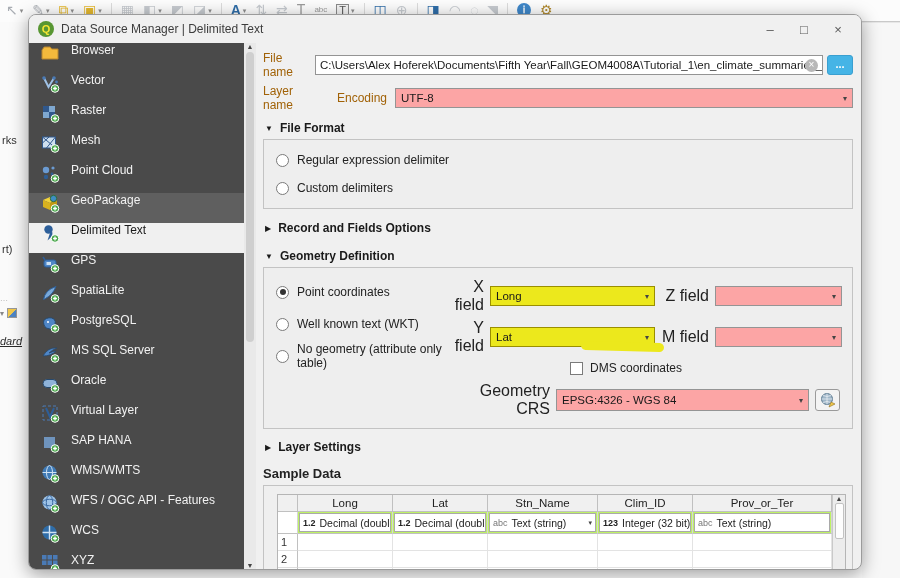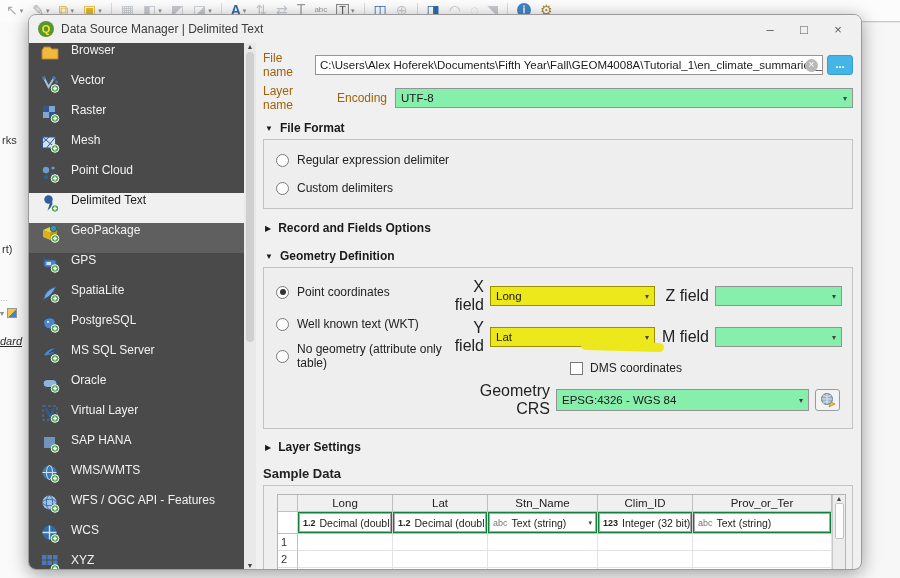--- a/index.html
+++ b/index.html
@@ -62,21 +62,21 @@
   
   .main { flex:1; padding:6px 8px 8px 7px; display:flex; flex-direction:column; font-size:12px; color:#222; min-width:0; }
   .frow { display:flex; align-items:center; }
   .flabel { flex:none; color:#a16207; }
   .qinput { height:20px; background:#fff; border:1px solid #949494; display:flex; align-items:center;
     padding:0 4px; font-size:11.5px; color:#1a1a1a; position:relative; white-space:nowrap; overflow:hidden; }
   .clear-btn { position:absolute; right:4px; width:13px; height:13px; border-radius:50%; background:#b8b8b8;
     color:#fff; font-size:10px; line-height:12px; text-align:center; }
   .browse-btn { width:26px; height:20px; margin-left:4px; border:1px solid #3a9fd0; border-radius:3px;
     color:#fff; font-weight:bold; font-size:11px; line-height:17px; text-align:center; flex:none; }
-  .qselect { height:20px; background:#86efac; border:1px solid #949494; display:flex; align-items:center;
+  .qselect { height:20px; background:#fca5a5; border:1px solid #949494; display:flex; align-items:center;
     padding:0 5px; position:relative; }
   .qselect .val { font-size:11.5px; color:#1a1a1a; }
   .qselect .arrow { margin-left:auto; font-size:8px; color:#444; }
   .sec-head { display:flex; align-items:center; gap:7px; margin:9px 0 4px 2px; cursor:default; }
   .sec-head .tri { font-size:8px; color:#1a1a1a; }
   .sec-head .sec-title { font-weight:bold; font-size:12px; color:#1a1a1a; }
   .gbox { border:1px solid #c3c3c3; background:#eeeeee; }
   .radio-row { display:flex; align-items:center; gap:8px; height:20px; }
   .radio { width:13px; height:13px; border-radius:50%; border:1px solid #7a7a7a; background:#fff;
     display:inline-flex; align-items:center; justify-content:center; flex:none; }
@@ -98,21 +98,21 @@
   .crs-btn { width:25px; height:22px; border:1px solid #9a9a9a; border-radius:3px; background:#f3f3f3;
     display:flex; align-items:center; justify-content:center; }
 
   .sample-title { font-weight:bold; font-size:13px; margin:8px 0 4px 0; }
   .sample-box { border:1px solid #c3c3c3; background:#efefef; padding:8px 6px 6px 13px; }
   .tblwrap { position:relative; border:1px solid #b5b5b5; background:#fff; padding-right:13px; }
   .tbl { display:grid; grid-template-columns:20px 95px 95px 110px 95px 1fr; }
   .th { height:17px; background:#f0f0f0; border-right:1px solid #c0c0c0; border-bottom:1px solid #c0c0c0;
     font-size:11.5px; color:#222; display:flex; align-items:center; justify-content:center; overflow:hidden; white-space:nowrap; }
   .corner { background:#f0f0f0; }
-  .typecell { height:22px; border-right:1px solid #d5d5d5; border-bottom:1px solid #c0c0c0; background:#15803d; padding:1px; }
+  .typecell { height:22px; border-right:1px solid #d5d5d5; border-bottom:1px solid #c0c0c0; background:#bef264; padding:1px; }
   .typesel { height:100%; background:#fff; border:1px solid #a9a9a9; display:flex; align-items:center;
     gap:4px; padding:0 3px; font-size:10.5px; color:#222; overflow:hidden; white-space:nowrap; }
   .tprefix { font-size:9px; flex:none; }
   .typesel .arrow { margin-left:auto; font-size:7px; color:#444; }
   .rownum { height:17px; border-right:1px solid #c0c0c0; border-bottom:1px solid #dedede; font-size:11px;
     color:#333; padding-left:3px; display:flex; align-items:center; background:#fff; }
   .dcell { height:17px; border-right:1px solid #e3e3e3; border-bottom:1px solid #e3e3e3; background:#fff; }
   .vscroll { position:absolute; top:0; right:0; bottom:0; width:13px; background:#ececec; border-left:1px solid #c9c9c9;
     display:flex; flex-direction:column; align-items:center; font-size:7px; color:#444; }
   .vscroll .vthumb { width:9px; height:36px; background:#fdfdfd; border:1px solid #c2c2c2; border-radius:2px; margin-top:1px; }
@@ -273,39 +273,39 @@
               <span class="side-ico"><svg width="22" height="20" viewBox="0 0 20 20">
                   <circle cx="6" cy="7" r="3.2" fill="#6b9bd2"></circle>
                   <circle cx="13" cy="5" r="1.6" fill="#6b9bd2"></circle>
                   <circle cx="6" cy="14" r="2.2" fill="#2f5e94"></circle>
                   <circle cx="12" cy="11" r="1.4" fill="#2f5e94"></circle>
                   <circle cx="15" cy="15.5" r="3.8" fill="#46a548" stroke="#fff"></circle>
                   <path d="M15 13.6 v3.8 M13.1 15.5 h3.8" stroke="#fff" stroke-width="1.3"></path>
                 </svg></span>
               <span>Point Cloud</span>
             </div>
-            <div class="side-item selected">
-              <span class="side-ico"><svg width="22" height="20" viewBox="0 0 20 20">
-                  <circle cx="8.5" cy="6.5" r="4.2" fill="#2d5f9a"></circle>
-                  <path d="M12.2 8.5 Q13.5 13 7.5 17.5 L10 10 Z" fill="#2d5f9a"></path>
-                  <circle cx="15" cy="15.5" r="3.8" fill="#46a548" stroke="#fff"></circle>
-                  <path d="M15 13.6 v3.8 M13.1 15.5 h3.8" stroke="#fff" stroke-width="1.3"></path>
-                </svg></span>
-              <span>Delimited Text</span>
-            </div>
             <div class="side-item hover">
               <span class="side-ico"><svg width="22" height="20" viewBox="0 0 20 20">
                   <path d="M3 7 l7-3 7 3 -7 3 Z" fill="#f2d33a"></path>
                   <path d="M3 7 v7 l7 3 v-7 Z" fill="#d9b21e"></path>
                   <path d="M17 7 v7 l-7 3 v-7 Z" fill="#c09a12"></path>
                   <circle cx="13.5" cy="5.5" r="3.2" fill="#3e8ec4" stroke="#2d6b3a"></circle>
                   <circle cx="15" cy="15.5" r="3.8" fill="#46a548" stroke="#fff"></circle>
                   <path d="M15 13.6 v3.8 M13.1 15.5 h3.8" stroke="#fff" stroke-width="1.3"></path>
                 </svg></span>
               <span>GeoPackage</span>
+            </div>
+            <div class="side-item selected">
+              <span class="side-ico"><svg width="22" height="20" viewBox="0 0 20 20">
+                  <circle cx="8.5" cy="6.5" r="4.2" fill="#2d5f9a"></circle>
+                  <path d="M12.2 8.5 Q13.5 13 7.5 17.5 L10 10 Z" fill="#2d5f9a"></path>
+                  <circle cx="15" cy="15.5" r="3.8" fill="#46a548" stroke="#fff"></circle>
+                  <path d="M15 13.6 v3.8 M13.1 15.5 h3.8" stroke="#fff" stroke-width="1.3"></path>
+                </svg></span>
+              <span>Delimited Text</span>
             </div>
             <div class="side-item">
               <span class="side-ico"><svg width="22" height="20" viewBox="0 0 20 20">
                   <path d="M5 7 L3 4" stroke="#2d5f9a" stroke-width="1.5"></path>
                   <rect x="4" y="7" width="12" height="7" rx="2" fill="#4f86c6" stroke="#2d5f9a"></rect>
                   <rect x="6.5" y="9" width="4.5" height="3" fill="#cfe2f3"></rect>
                   <circle cx="15" cy="15.5" r="3.8" fill="#46a548" stroke="#fff"></circle>
                   <path d="M15 13.6 v3.8 M13.1 15.5 h3.8" stroke="#fff" stroke-width="1.3"></path>
                 </svg></span>
               <span>GPS</span>

